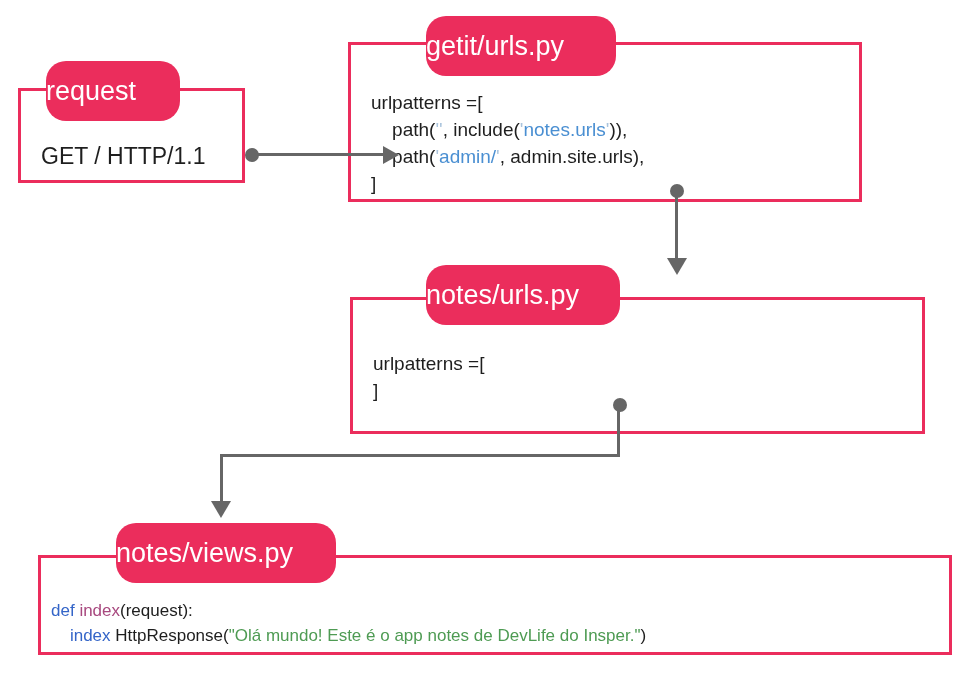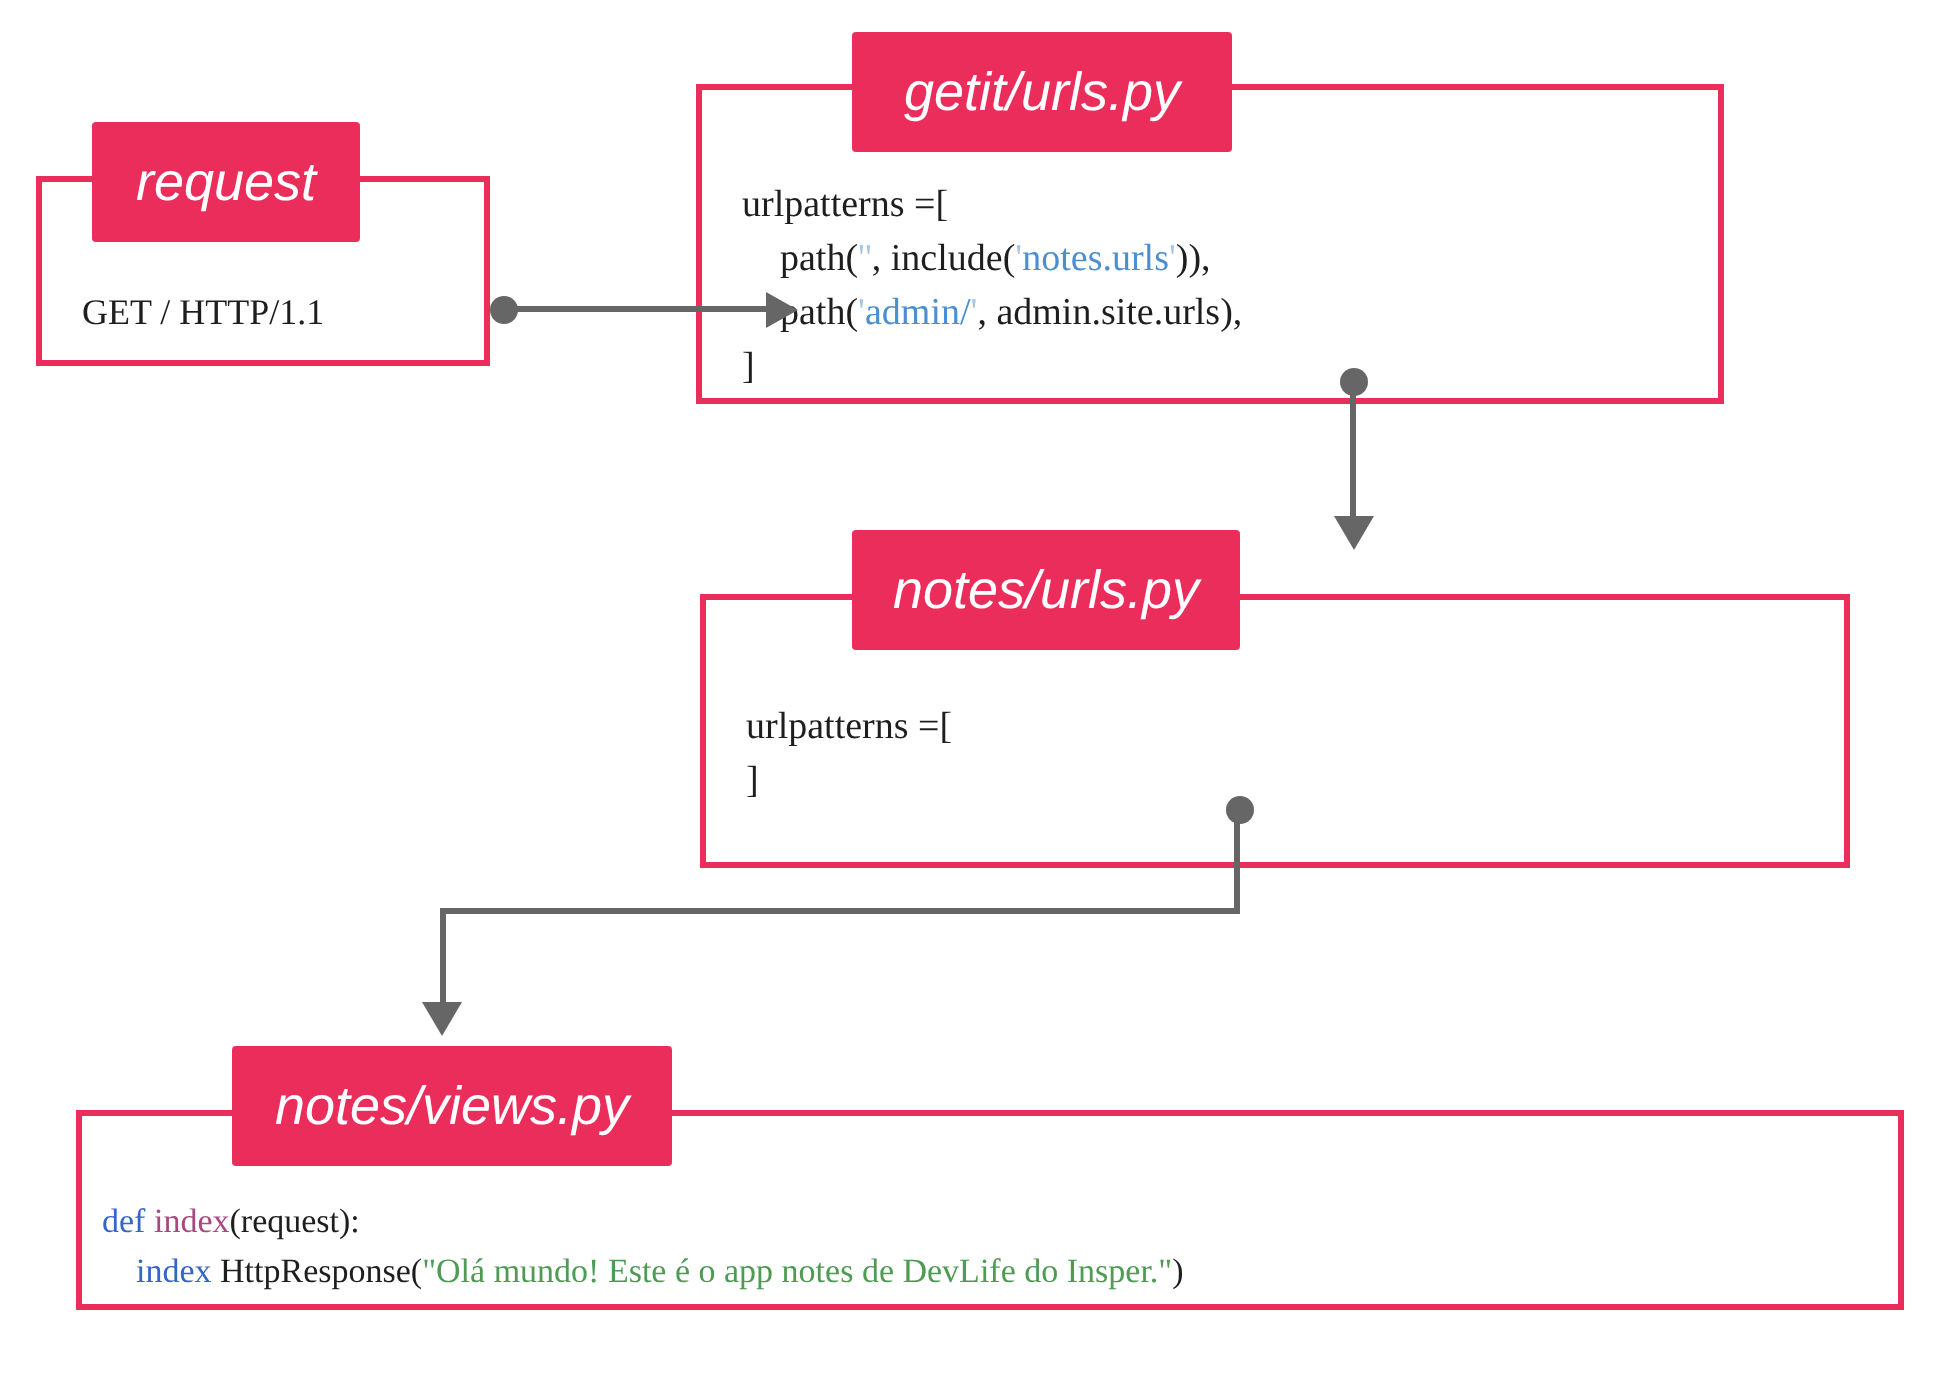--- a/index.html
+++ b/index.html
@@ -17,50 +17,48 @@
   }
   .filebox {
     position: absolute;
     border: 3px solid var(--accent);
     background: #ffffff;
     box-sizing: border-box;
   }
   .badge {
     position: absolute;
     background: var(--accent);
-    border-radius: 2px;
+    border-radius: 20px;
     color: #ffffff;
     display: flex;
     align-items: center;
-    justify-content: center;
     font-size: 27px;
     font-family: "Liberation Sans", sans-serif;
     z-index: 3;
-    font-style: italic;
   }
   .code {
     position: absolute;
-    font-family: Liberation Serif, serif;
+    font-family: Liberation Sans, sans-serif;
     color: var(--code-plain);
     z-index: 2;
   }
   .code-line {
     white-space: pre;
     display: block;
   }
   .code-getit .code-line, .code-notes .code-line {
     font-size: 19px;
     line-height: 27px;
   }
   .code-views .code-line {
     font-size: 17px;
     line-height: 25px;
   }
   .code-request .code-line {
-    font-size: 18px;
+    font-size: 23px;
     line-height: 26px;
   }
   .tok-plain   { color: var(--code-plain); }
   .tok-quote   { color: var(--code-quote); }
   .tok-str_blue  { color: var(--code-string-blue); }
   .tok-str_green { color: var(--code-string-green); }
   .tok-kw      { color: var(--code-keyword); }
   .tok-fn      { color: var(--code-function); }
 
   .arrow-part { position: absolute; z-index: 4; }

